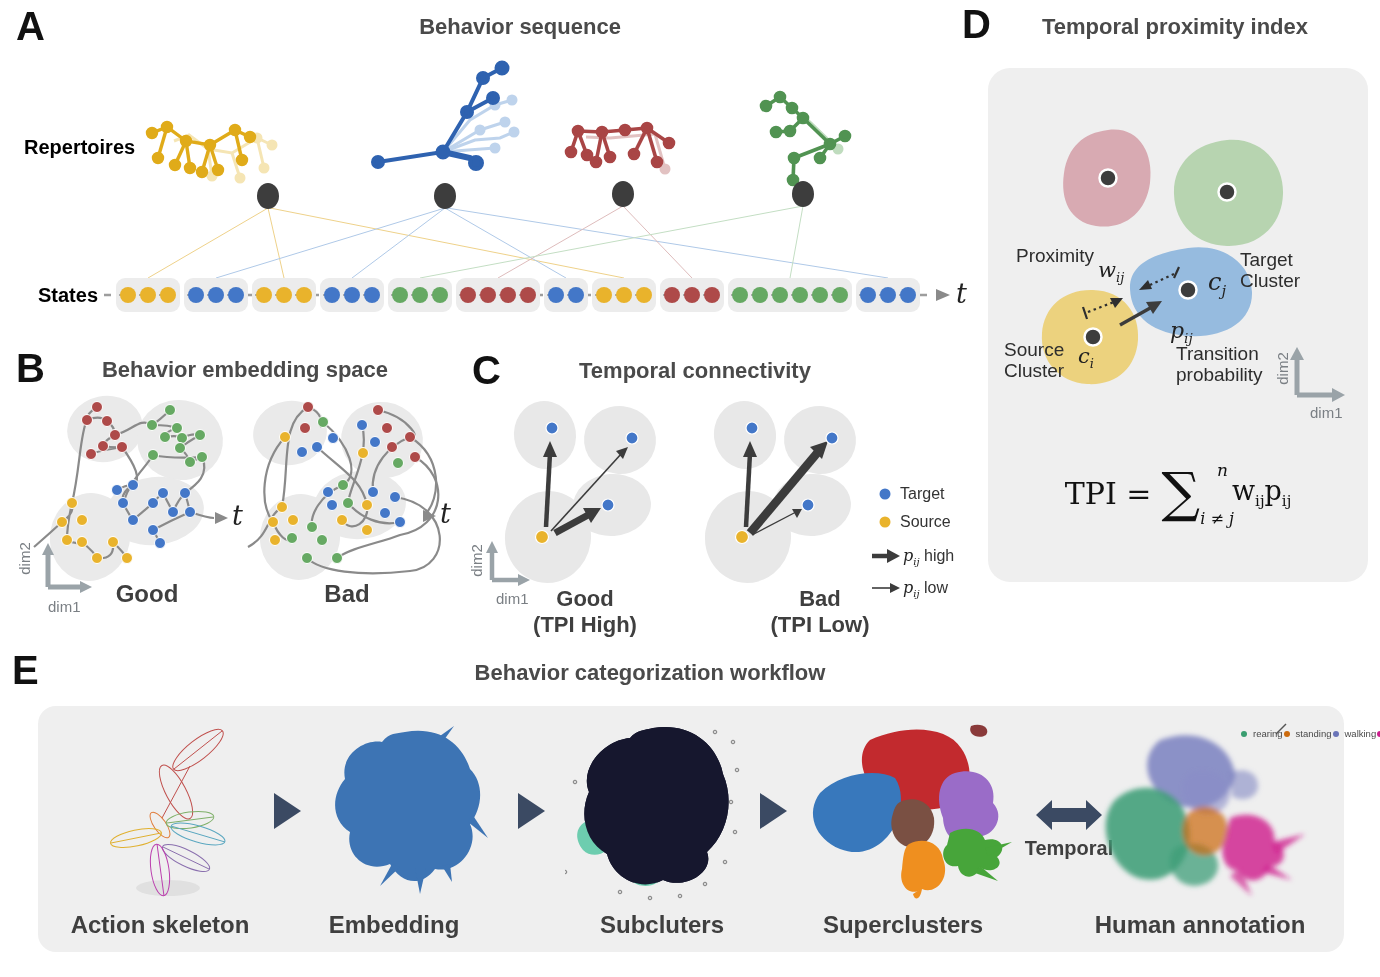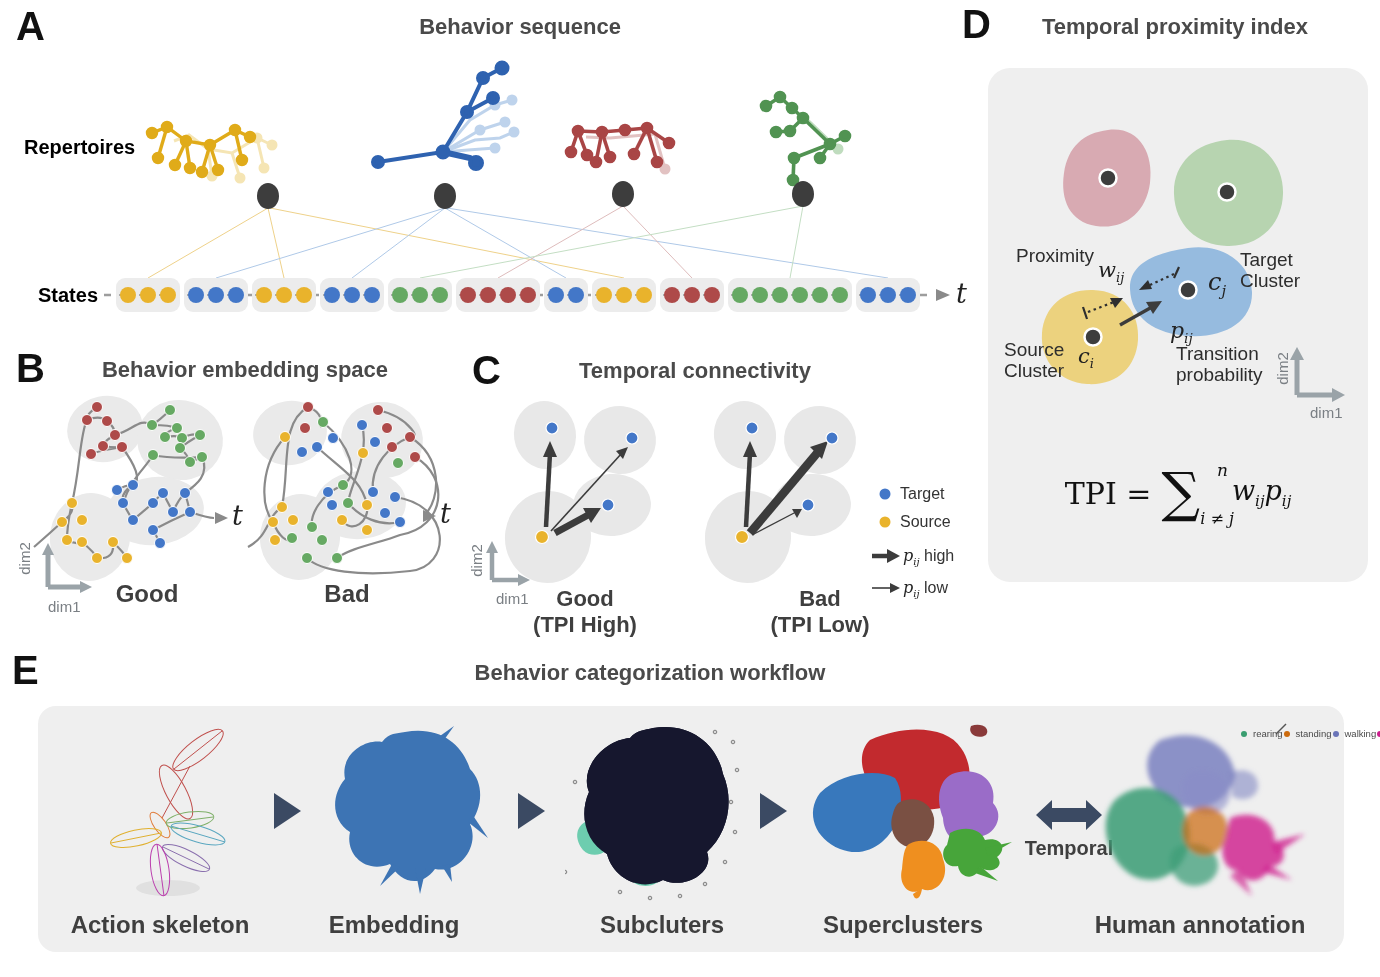--- a/index.html
+++ b/index.html
@@ -26,21 +26,21 @@
   .d-text{font-size:19px;color:#2d2d2d;line-height:1.1;}
   .math{font-family:"DejaVu Serif",serif;font-style:italic;color:#222;}
   .math sub{font-size:0.62em;font-style:italic;}
   .formula{display:flex;align-items:center;justify-content:center;gap:6px;
            font-family:"DejaVu Serif",serif;color:#111;}
   .formula .lhs{font-size:30px;}
   .sigma-wrap{position:relative;display:inline-block;padding:0 26px 0 4px;}
   .sigma{font-size:54px;line-height:1;}
   .sig-sup{position:absolute;right:-2px;top:-6px;font-size:17px;font-style:italic;}
   .sig-sub{position:absolute;right:-8px;bottom:-8px;font-size:16px;font-style:italic;}
-  .terms{font-size:27px;font-style:italic;}
+  .terms{font-size:27px;}
   .terms sub{font-size:15px;}
   
   #panelE-box{background:#efefef;border-radius:18px;}
   .stage-label{position:absolute;top:205px;width:240px;text-align:center;
                font-weight:bold;font-size:24px;color:#3f3f3f;}
   .flow-triangle{position:absolute;width:0;height:0;border-left:27px solid #3b4a63;
                  border-top:18px solid transparent;border-bottom:18px solid transparent;}
   #annotation-legend{position:absolute;left:1203px;top:22px;display:flex;flex-direction:row;gap:1px;}
   .leg-row{display:flex;align-items:center;gap:6px;font-size:9.5px;color:#4a4a4a;}
   .leg-dot{width:6px;height:6px;border-radius:50%;}

